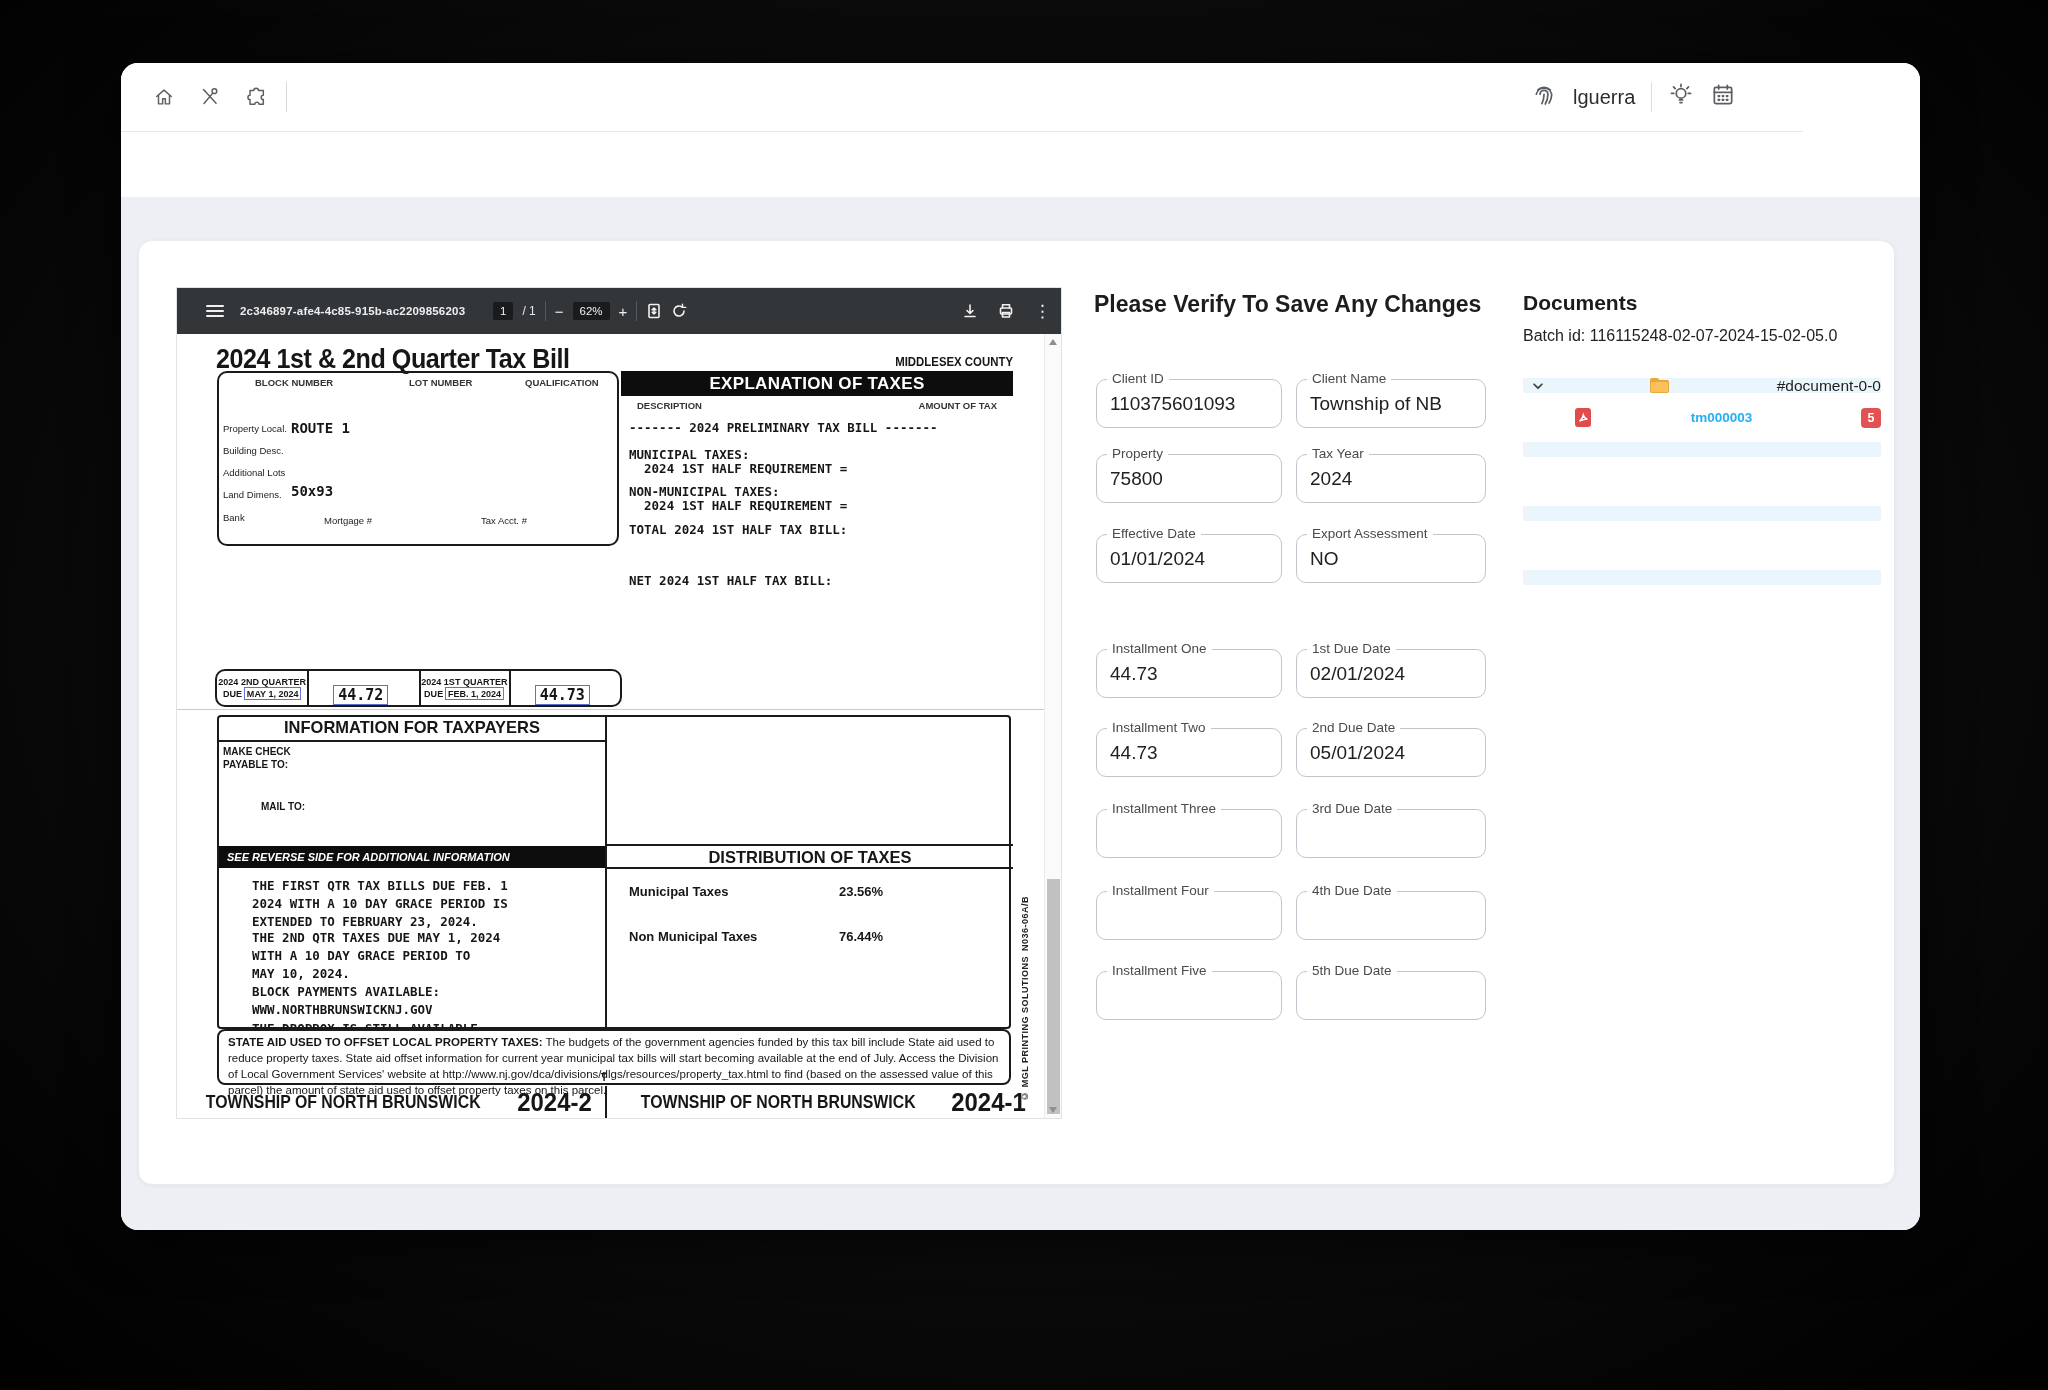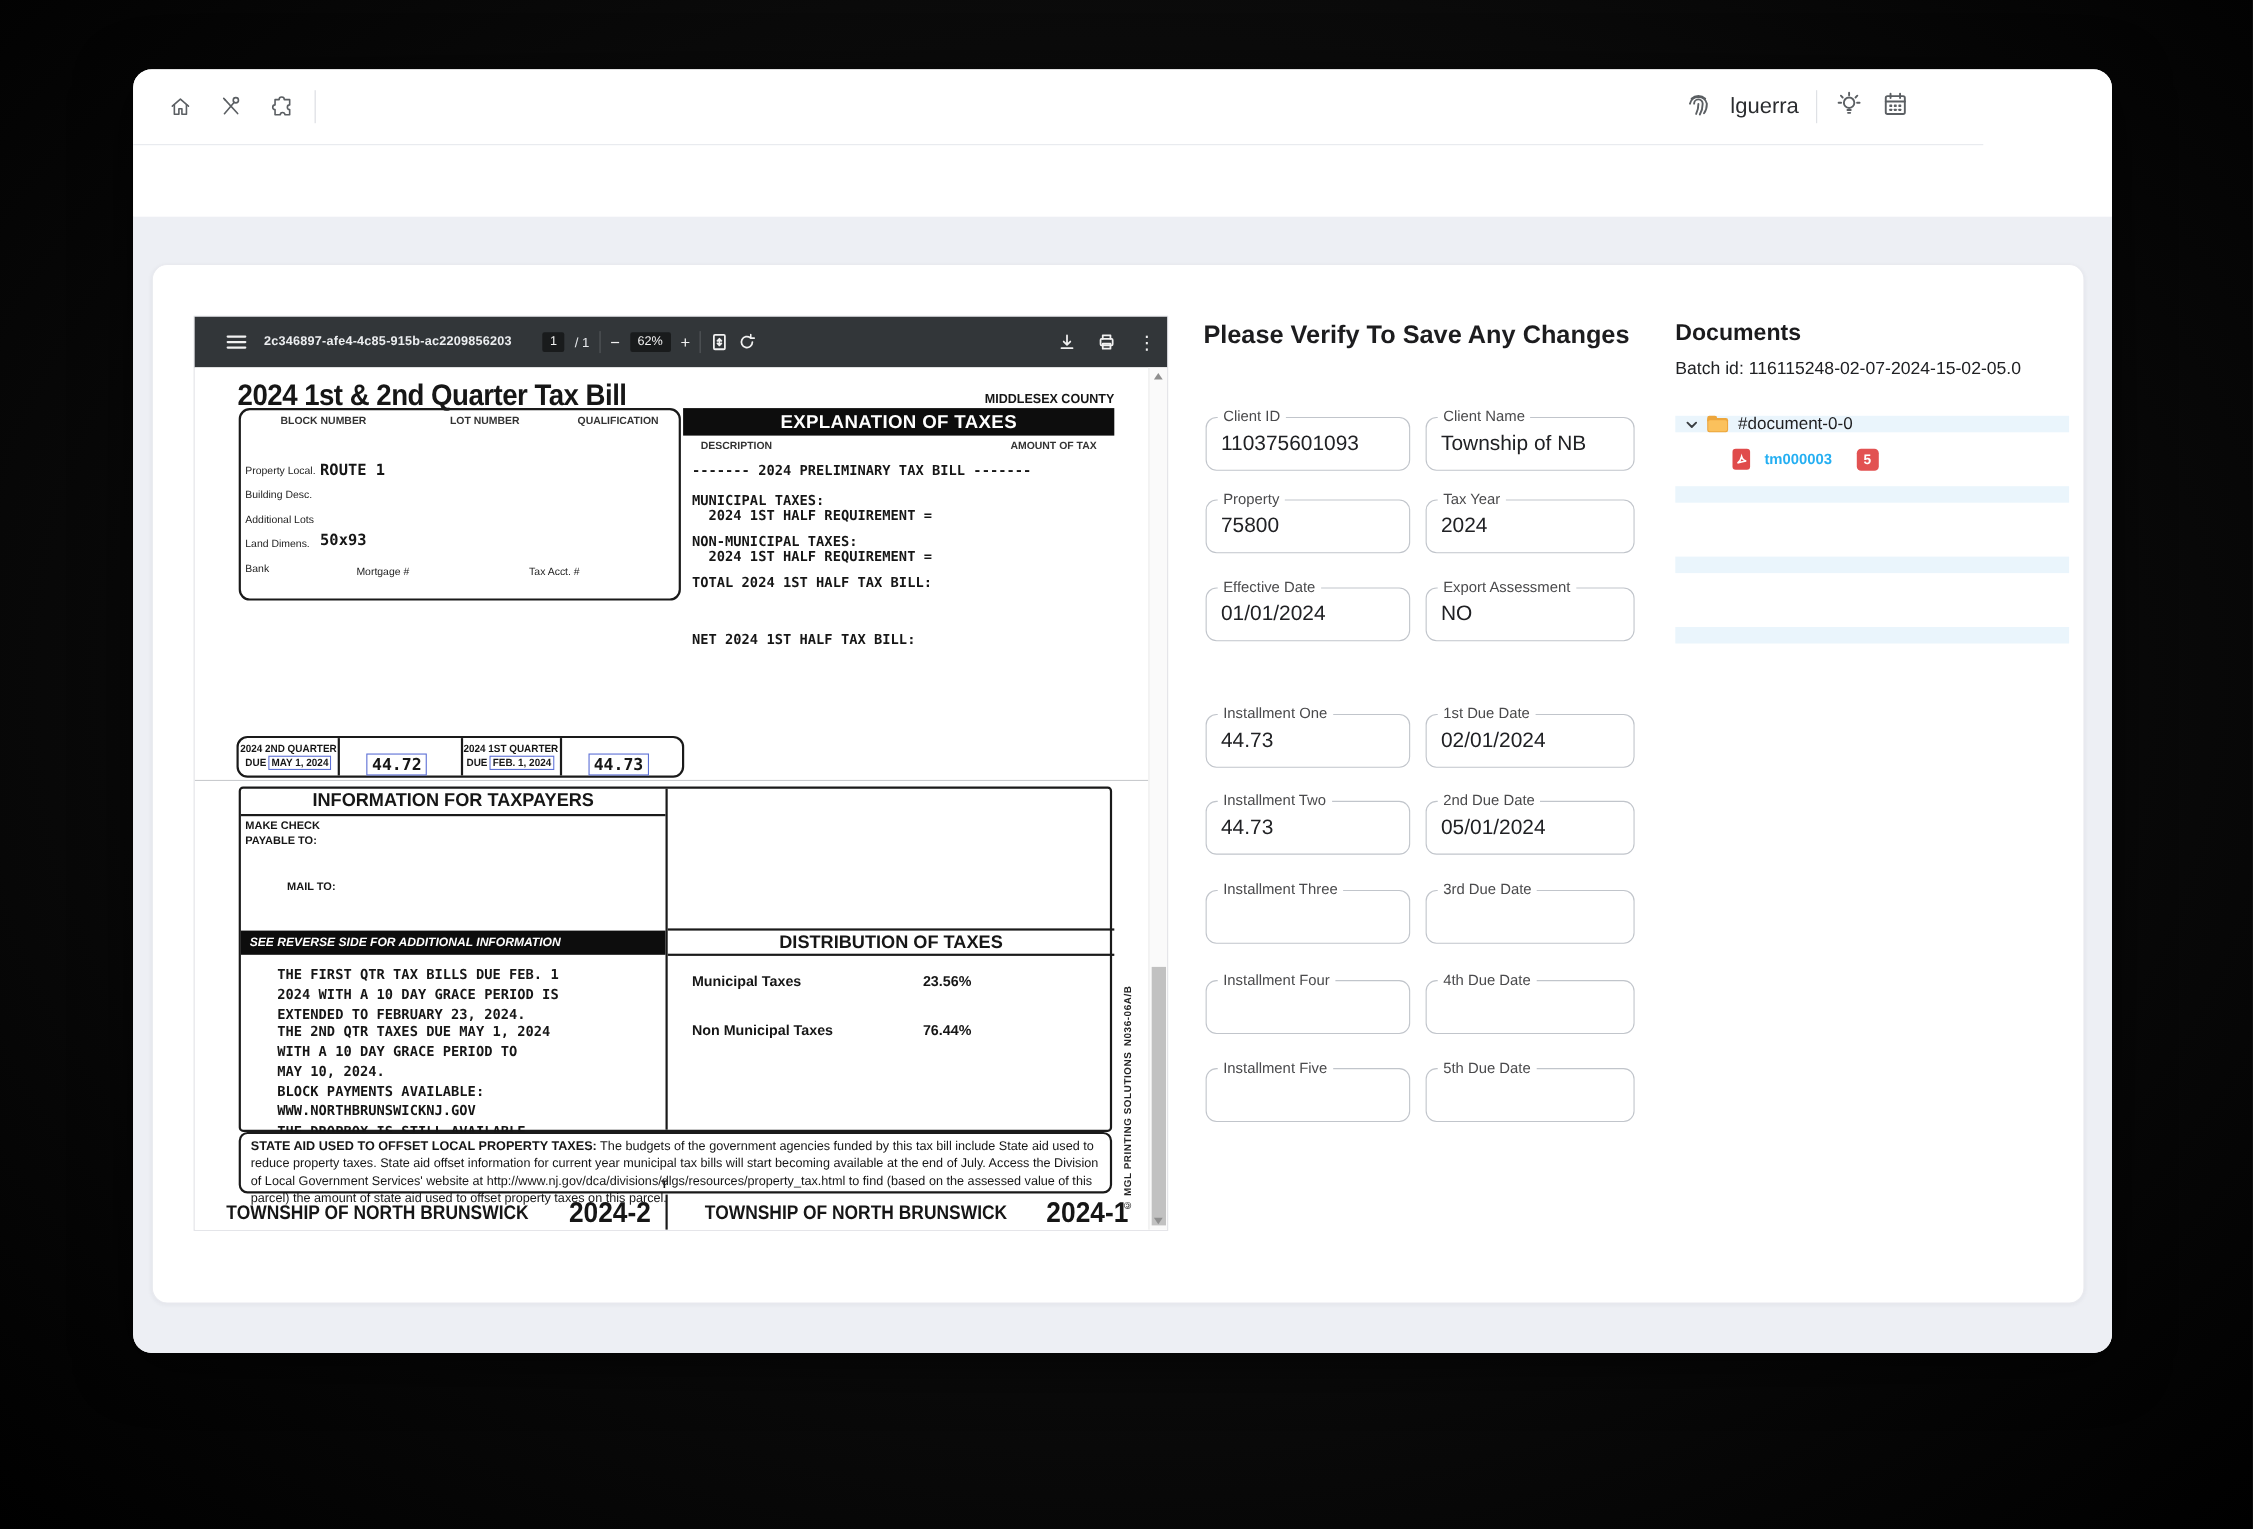--- a/index.html
+++ b/index.html
@@ -121,21 +121,21 @@
   .form-panel { position:absolute; left:955px; top:50px; width:410px; height:800px; }
   .form-heading { position:absolute; left:0; top:0; font-size:23px; font-weight:700; color:#1d1d1f; white-space:nowrap; }
   .field { position:absolute; height:49px; border:1px solid #c1c5cb; border-radius:10px; background:#fff; }
   .flabel { position:absolute; top:-9px; left:10px; background:#fff; padding:0 5px; font-size:13.5px; color:#4a4a4c; white-space:nowrap; }
   .finput { width:100%; height:100%; border:none; outline:none; background:transparent; font-size:19px; color:#202124; padding:0 13px; border-radius:10px; font-family:"Liberation Sans", sans-serif; }
 
   
   .docs-panel { position:absolute; left:1384px; top:50px; width:358px; height:800px; }
   .docs-heading { position:absolute; left:0; top:0; font-size:21px; font-weight:700; color:#1b1b1d; }
   .docs-batch { position:absolute; left:0; top:36px; font-size:16px; color:#202124; white-space:nowrap; }
-  .doc-row { position:absolute; left:0; width:358px; height:15px; display:flex; align-items:center; }
+  .doc-row { position:absolute; left:0; width:358px; height:15px; display:flex; align-items:center;justify-content:space-between; }
   .row-blue { background:#eaf5fc; }
   .chev { width:14px; height:14px; margin-left:8px; }
   .chev svg { width:100%; height:100%; stroke:#3c4043; fill:none; stroke-width:2; stroke-linecap:round; stroke-linejoin:round; }
   .folder-ic { width:19px; height:16px; margin-left:7px; position:relative; }
   .folder-back { position:absolute; left:0; top:2px; width:19px; height:13px; background:#eda63c; border-radius:2px; }
   .folder-front { position:absolute; left:0; top:0; width:9px; height:5px; background:#eda63c; border-radius:2px 2px 0 0; }
   .folder-flap { position:absolute; left:1px; top:4px; width:17px; height:10px; background:#fbc15c; border-radius:1.5px; }
   .doc-label { margin-left:9px; font-size:15.5px; color:#1f1f21; }
   .pdf-ic { width:16px; height:19px; margin-left:52px; position:relative; background:#e04b4b; border-radius:3px; }
   .pdf-ic svg { position:absolute; left:1.5px; top:3px; width:13px; height:13px; stroke:#fff; fill:none; stroke-width:1.4; stroke-linecap:round; }

